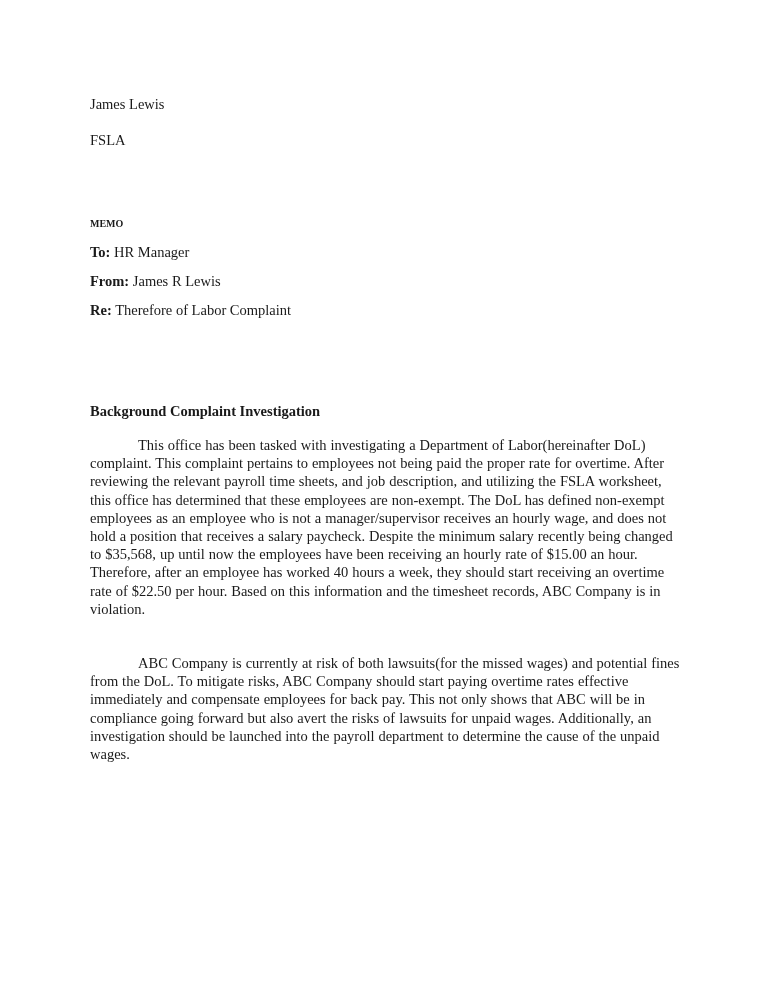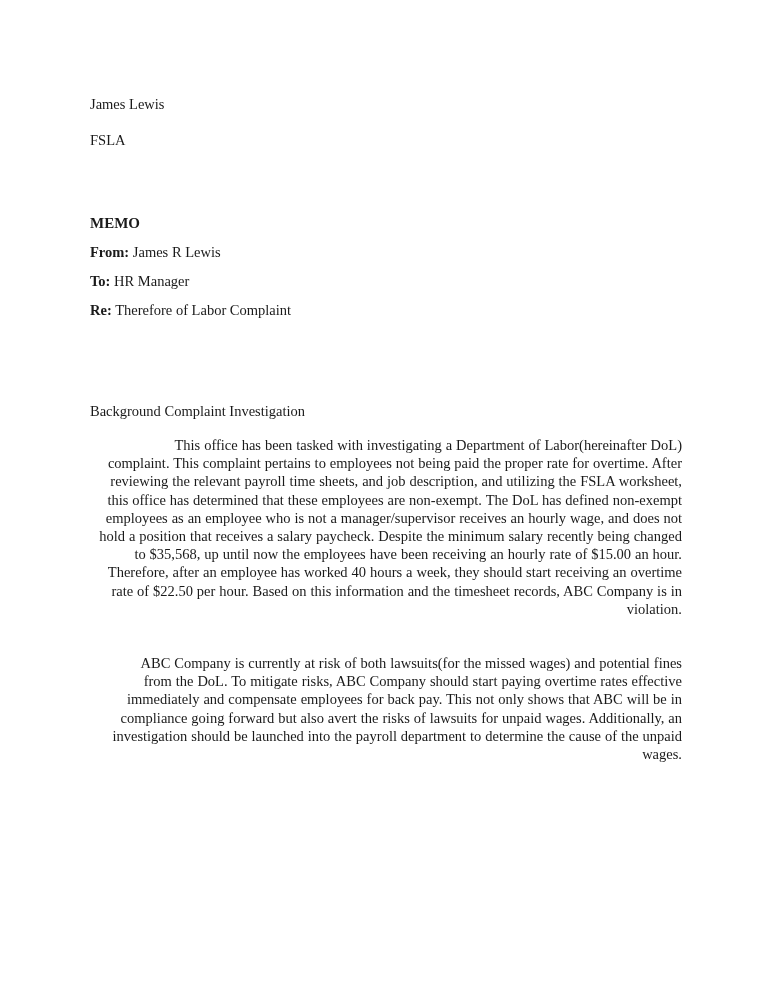--- a/index.html
+++ b/index.html
@@ -37,21 +37,21 @@
     line-height: 29px;
     white-space: nowrap;
     margin-top: 7px;
   }
 
   
   .memo-block {
     margin-top: 54px;
   }
   .memo-title {
-    font-size: 15px;
+    font-size: 10px;
     line-height: 29px;
     font-weight: bold;
   }
   .memo-line {
     font-size: 14.5px;
     line-height: 29px;
     white-space: nowrap;
   }
   .memo-label {
     font-weight: bold;
@@ -65,55 +65,55 @@
     margin-top: 0;
   }
   .section-first {
     margin-top: 77px;
   }
   .section-next {
     margin-top: 36px;
   }
   .section-heading {
     font-size: 14.5px;
-    font-weight: normal;
+    font-weight: bold;
     line-height: 18px;
     margin-bottom: 16px;
   }
   .section-para {
     font-size: 14.5px;
     line-height: 18.2px;
-    text-align: right;
+    text-align: left;
     text-indent: 48px;
     margin: 0;
     word-spacing: 0.3px;
   }
 </style>
 </head>
 <body>
 
 <div class="page">
   <div class="content">
 
     <div class="ident-block">
       <div class="ident-line">James Lewis</div>
       <div class="ident-line">FSLA</div>
     </div>
 
     <div class="memo-block">
       <div class="memo-title">MEMO</div>
 
       <div class="memo-line">
-        <span class="memo-label">From:</span>
-        <span class="memo-value">James R Lewis</span>
+        <span class="memo-label">To:</span>
+        <span class="memo-value">HR Manager</span>
       </div>
 
       <div class="memo-line">
-        <span class="memo-label">To:</span>
-        <span class="memo-value">HR Manager</span>
+        <span class="memo-label">From:</span>
+        <span class="memo-value">James R Lewis</span>
       </div>
 
 
       <div class="memo-line">
         <span class="memo-label">Re:</span>
         <span class="memo-value">Therefore of Labor Complaint</span>
       </div>
     </div>
 
     <div class="section section-first">

